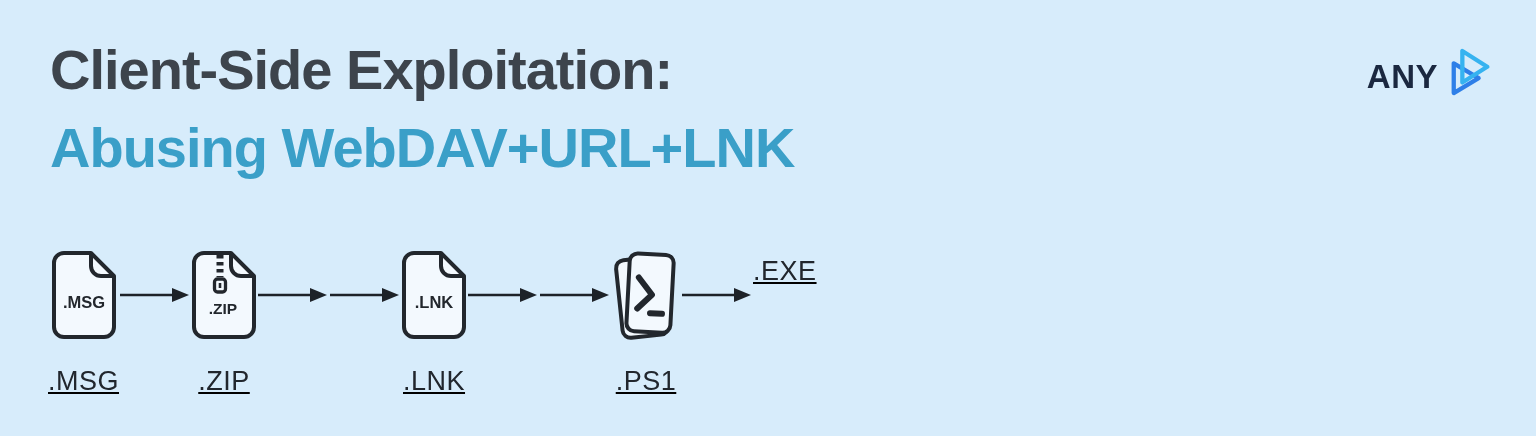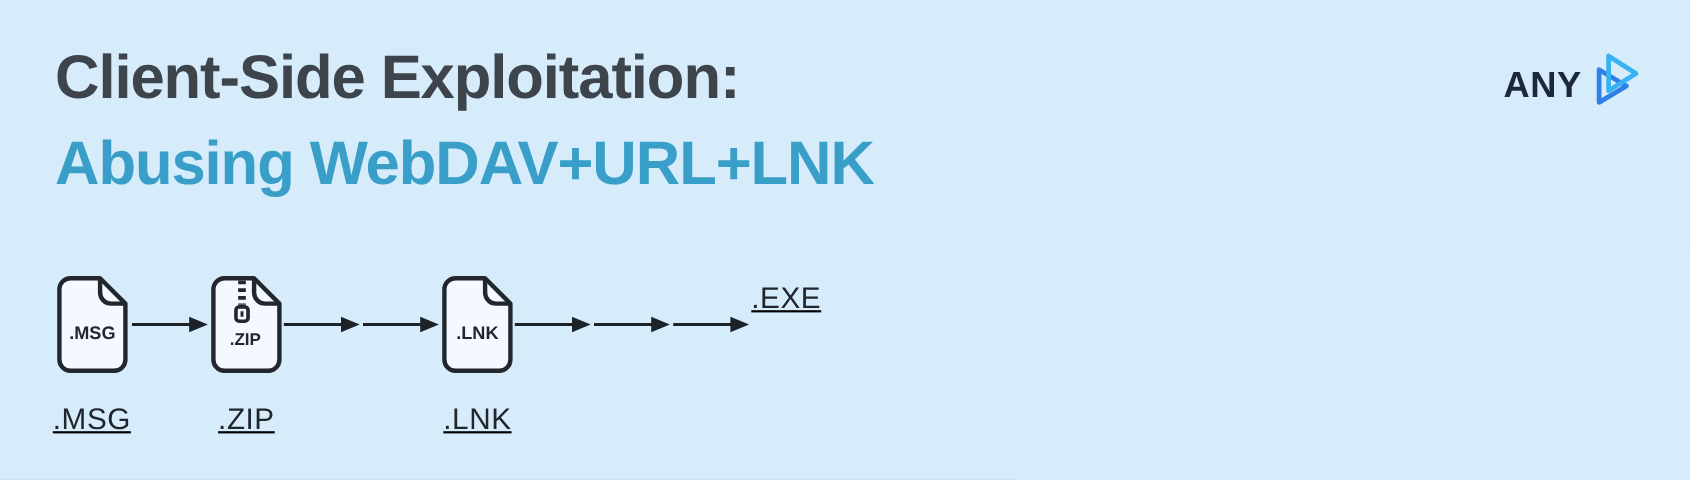--- a/index.html
+++ b/index.html
@@ -159,20 +159,35 @@
       <line x1="1" y1="10" x2="54" y2="10" stroke="#1d2228" stroke-width="2.6"></line>
       <polygon points="53,3 70,10 53,17" fill="#1d2228"></polygon>
     </svg>
 
 
     <svg class="arrow-box" width="72" height="20" viewBox="0 0 72 20">
       <line x1="1" y1="10" x2="54" y2="10" stroke="#1d2228" stroke-width="2.6"></line>
       <polygon points="53,3 70,10 53,17" fill="#1d2228"></polygon>
     </svg>
 
+    <div class="chain-item">
+      <div class="icon-box">
+        <svg width="70" height="92" viewBox="0 0 70 92">
+          <g transform="rotate(-6 35 46)">
+            <rect x="8" y="9" width="46" height="78" rx="8" fill="#f3f9fe" stroke="#22272d" stroke-width="4"></rect>
+          </g>
+          <g transform="rotate(3 37 45)">
+            <rect x="17" y="5" width="44" height="78" rx="8" fill="#f3f9fe" stroke="#22272d" stroke-width="4"></rect>
+            <path d="M27 29 L41 45.5 L27 60" fill="none" stroke="#22272d" stroke-width="6" stroke-linecap="round" stroke-linejoin="round"></path>
+            <line x1="40" y1="64" x2="52" y2="64" stroke="#22272d" stroke-width="6" stroke-linecap="round"></line>
+          </g>
+        </svg>
+      </div>
+      <div class="chain-label">.PS1</div>
+    </div>
 
     <svg class="arrow-box" width="72" height="20" viewBox="0 0 72 20">
       <line x1="1" y1="10" x2="54" y2="10" stroke="#1d2228" stroke-width="2.6"></line>
       <polygon points="53,3 70,10 53,17" fill="#1d2228"></polygon>
     </svg>
 
     <div class="chain-item">
       <div class="chain-label">.EXE</div>
     </div>
 

